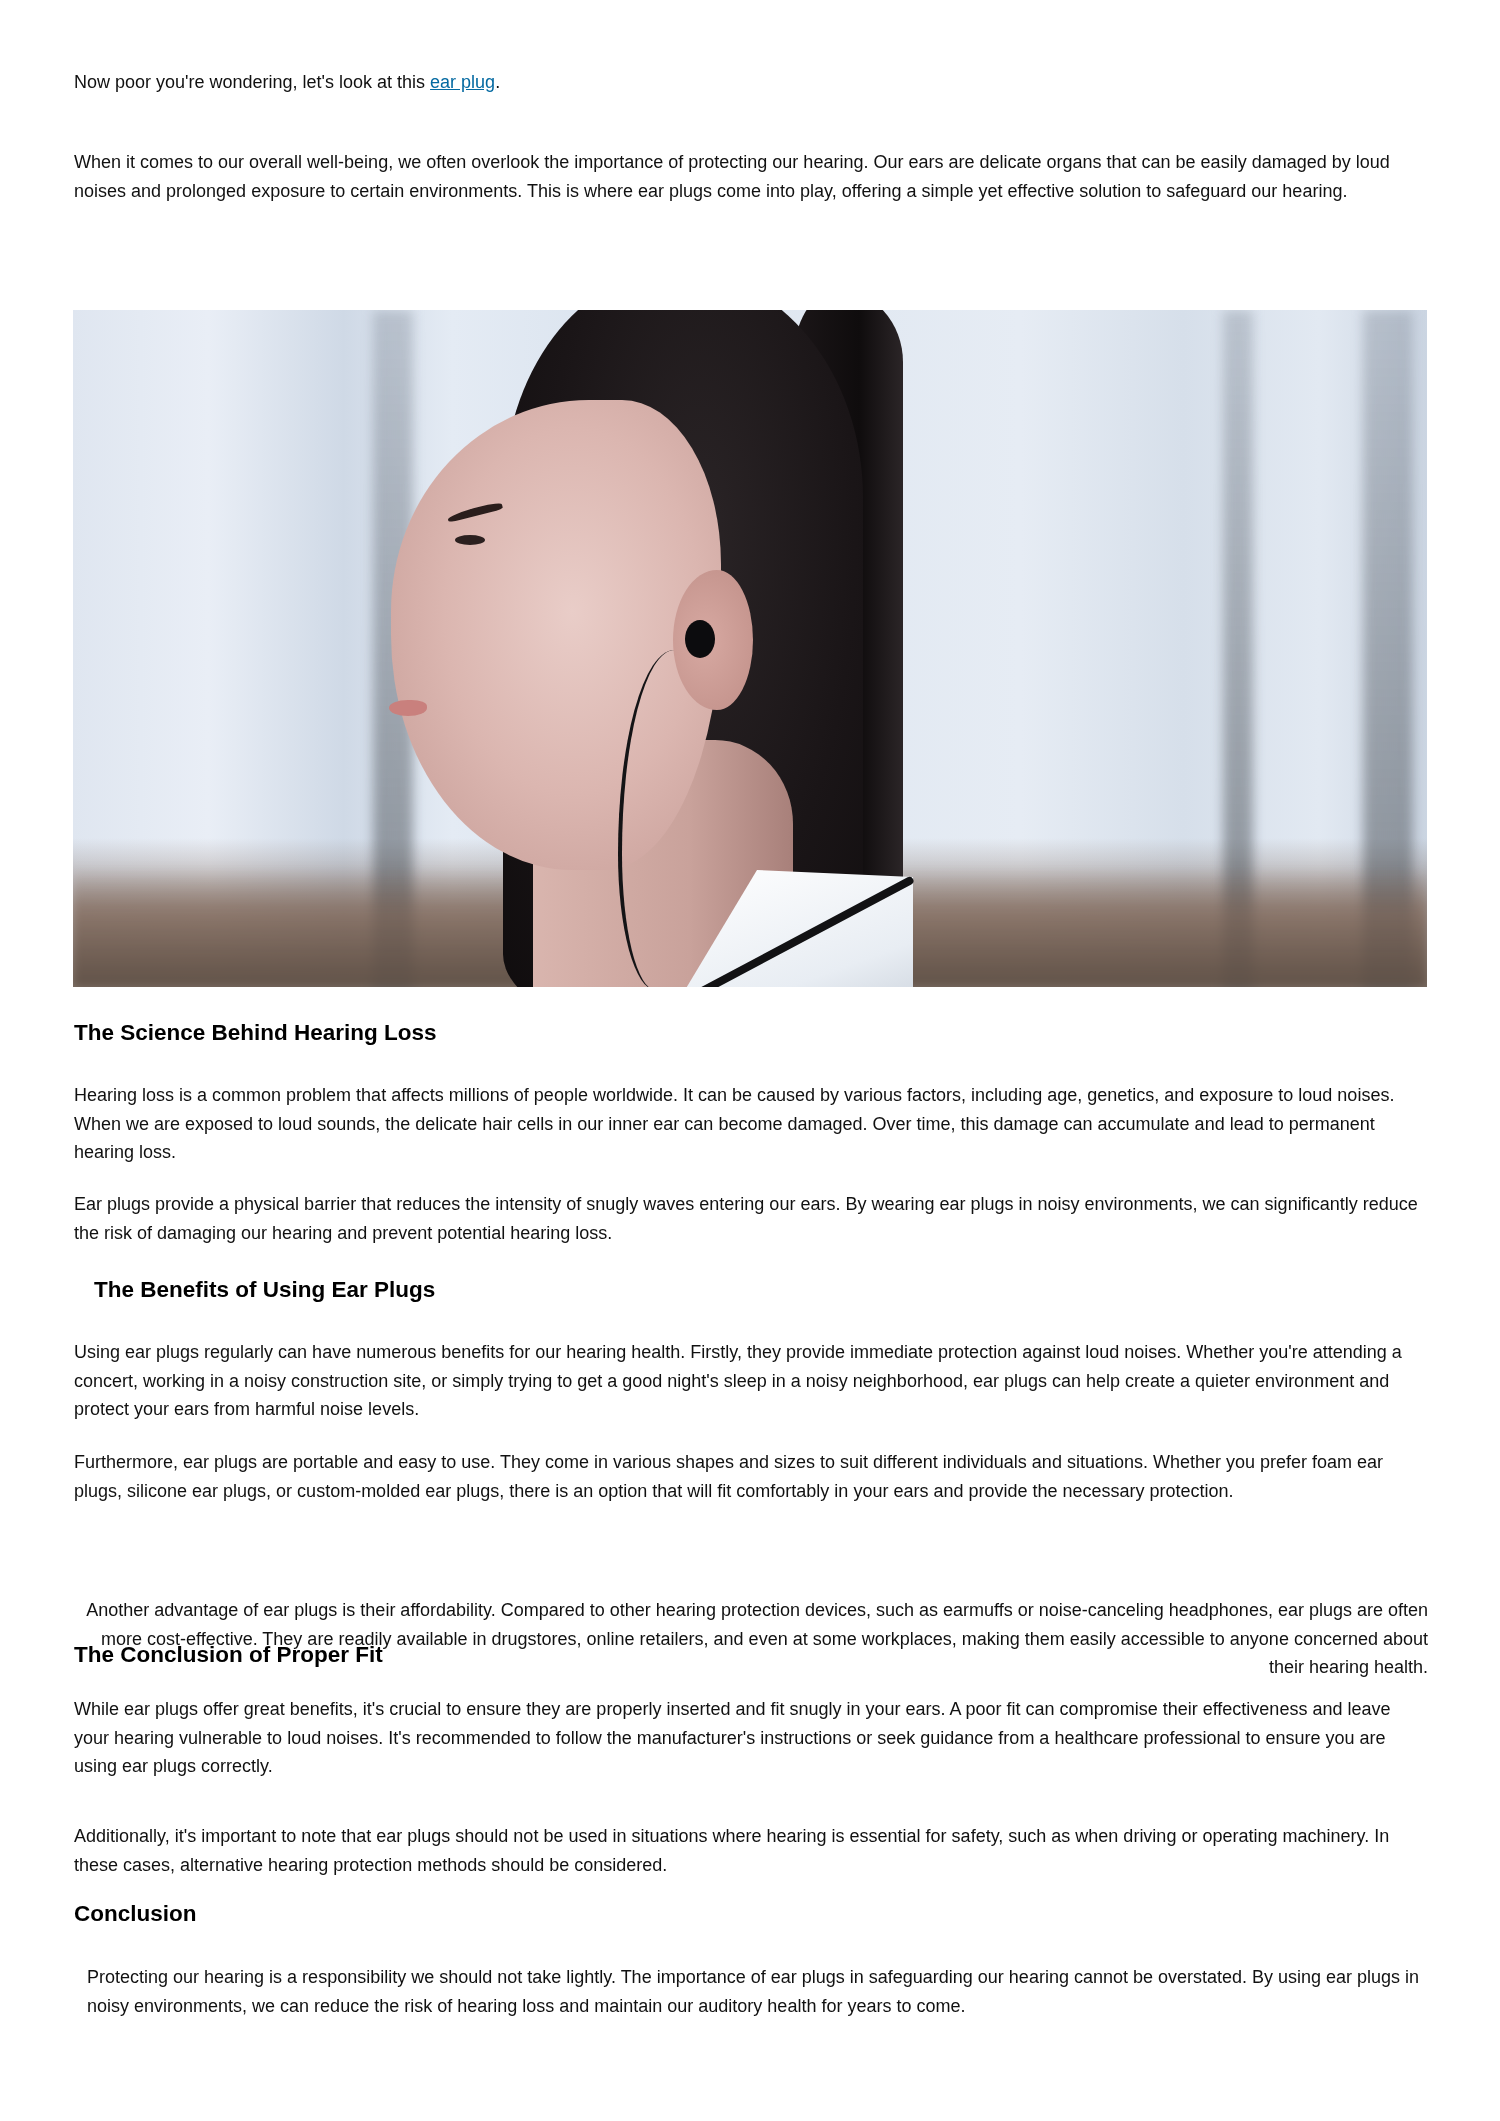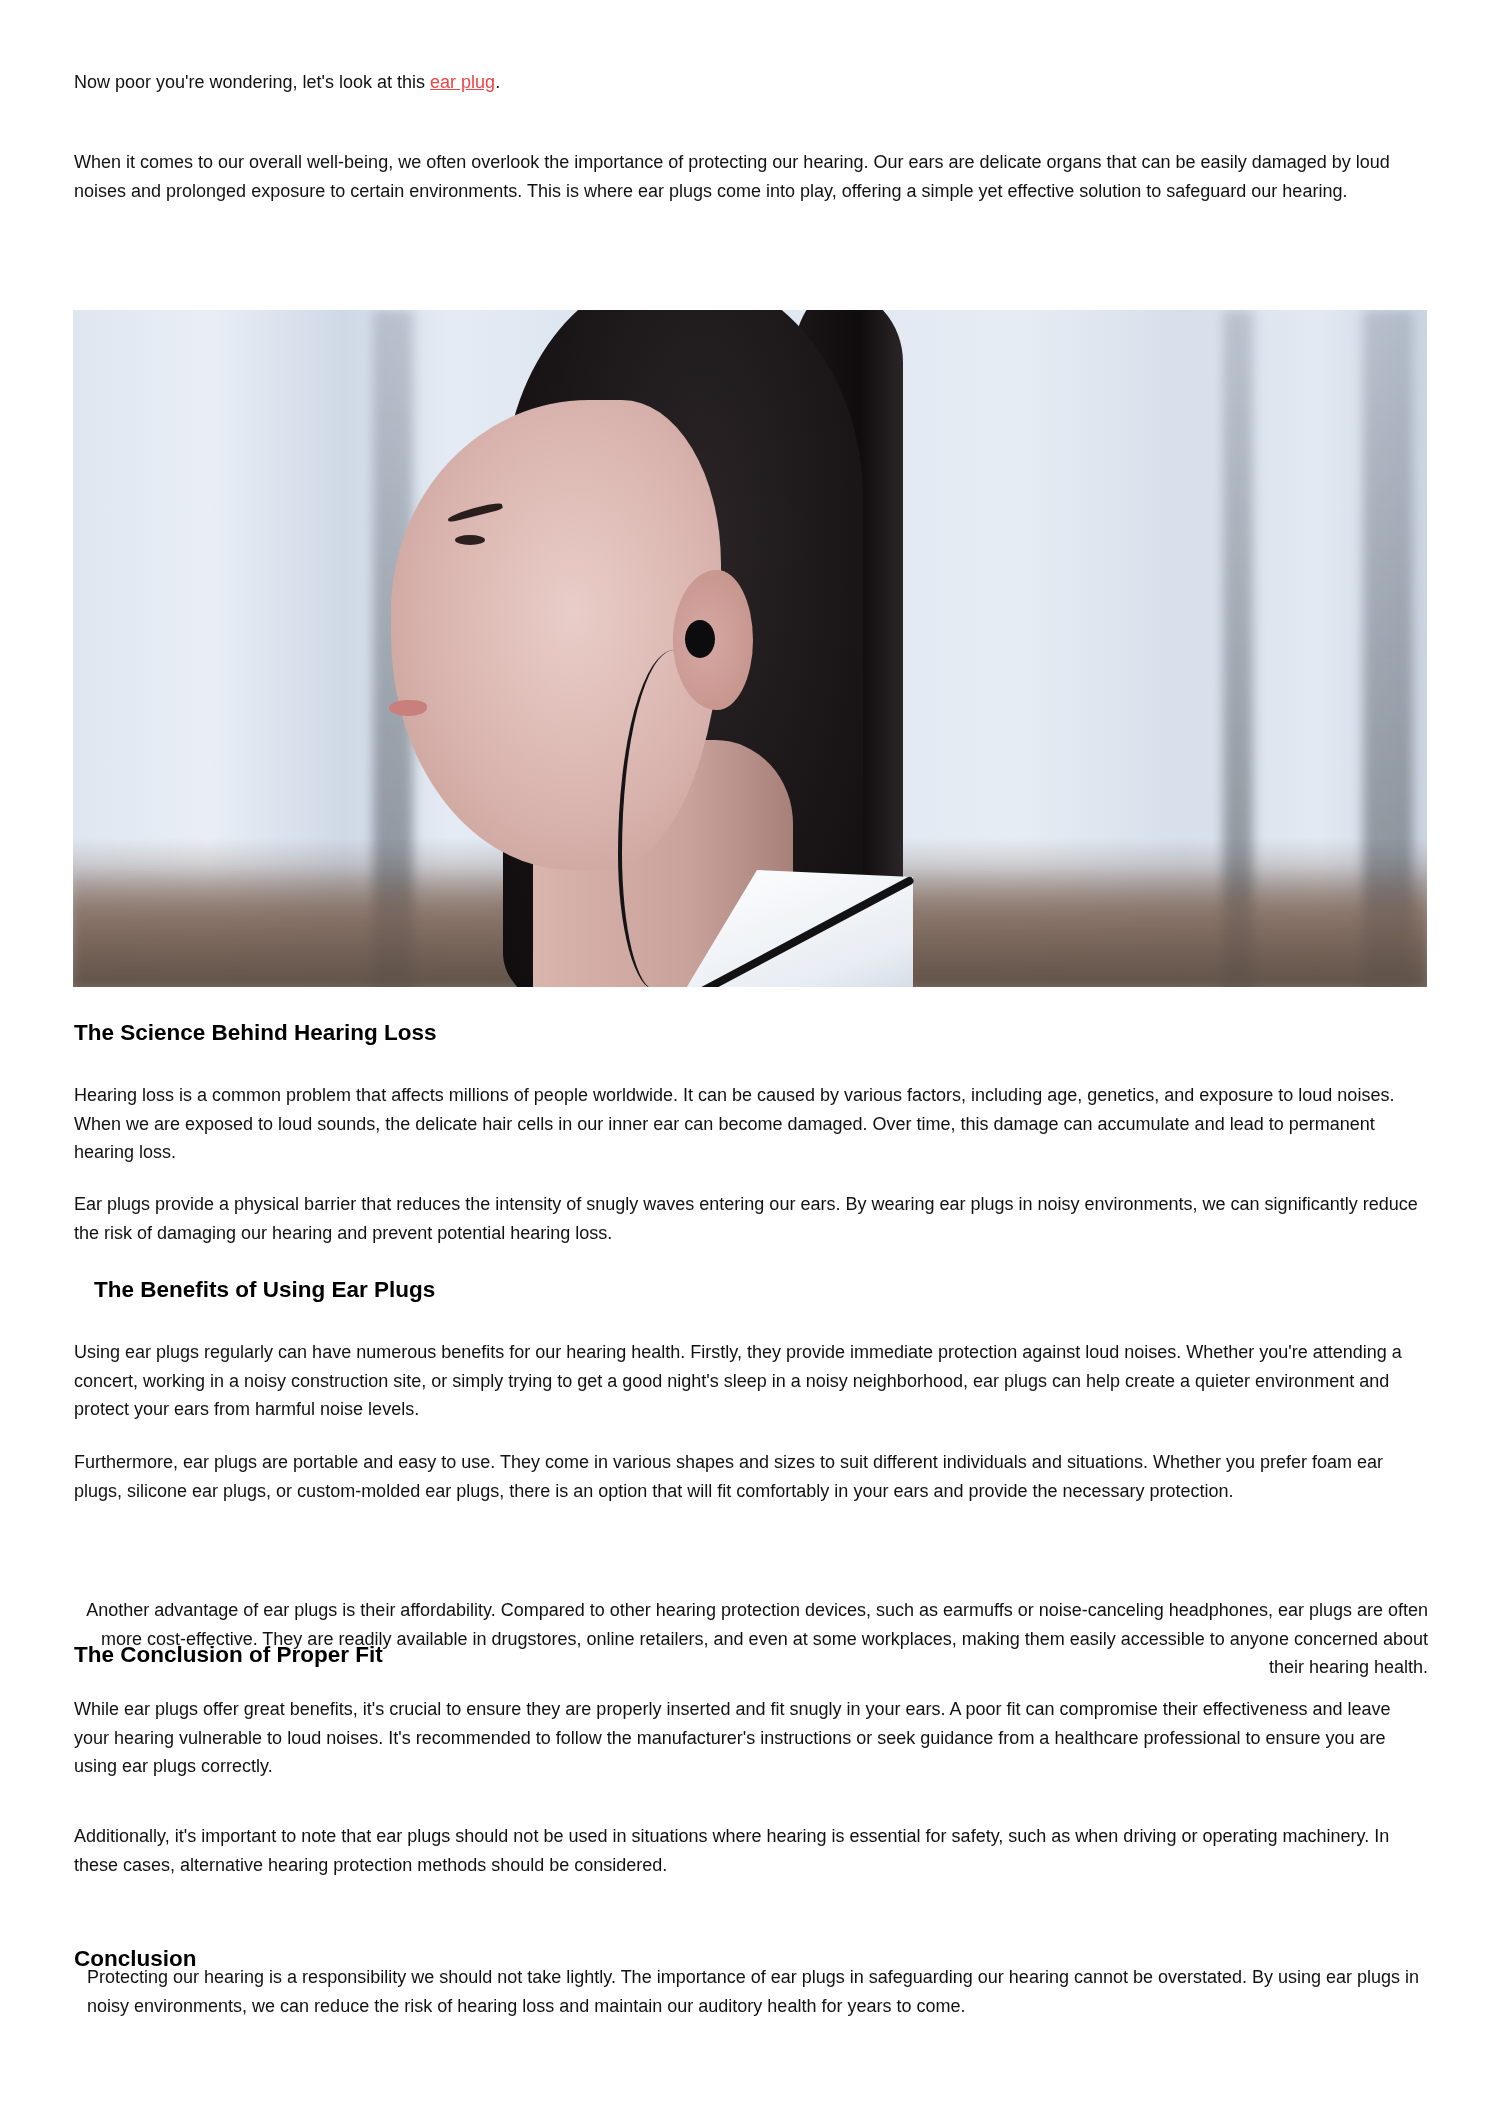--- a/index.html
+++ b/index.html
@@ -32,21 +32,21 @@
   .h2 {
     font-size: 22.5px;
     font-weight: bold;
     line-height: 30px;
     margin: 0;
     position: absolute;
     left: 0;
     color: #000;
   }
   a.link {
-    color: #ef4444;
+    color: #0369a1;
     text-decoration: underline;
   }
 
   
   .photo {
     position: absolute;
     left: -1px;
     top: 310px;
     width: 1354px;
     height: 677px;
@@ -215,16 +215,16 @@
 
   <h2 class="h2" style="top:1275px;margin-left:20px;">The Benefits of Using Ear Plugs</h2>
   <p class="p" style="top:1338px;">Using ear plugs regularly can have numerous benefits for our hearing health. Firstly, they provide immediate protection against loud noises. Whether you're attending a concert, working in a noisy construction site, or simply trying to get a good night's sleep in a noisy neighborhood, ear plugs can help create a quieter environment and protect your ears from harmful noise levels.</p>
   <p class="p" style="top:1448px;">Furthermore, ear plugs are portable and easy to use. They come in various shapes and sizes to suit different individuals and situations. Whether you prefer foam ear plugs, silicone ear plugs, or custom-molded ear plugs, there is an option that will fit comfortably in your ears and provide the necessary protection.</p>
   <p class="p" style="top:1596px;text-align:right;">Another advantage of ear plugs is their affordability. Compared to other hearing protection devices, such as earmuffs or noise-canceling headphones, ear plugs are often more cost-effective. They are readily available in drugstores, online retailers, and even at some workplaces, making them easily accessible to anyone concerned about their hearing health.</p>
 
   <h2 class="h2" style="top:1640px;">The Conclusion of Proper Fit</h2>
   <p class="p" style="top:1695px;">While ear plugs offer great benefits, it's crucial to ensure they are properly inserted and fit snugly in your ears. A poor fit can compromise their effectiveness and leave your hearing vulnerable to loud noises. It's recommended to follow the manufacturer's instructions or seek guidance from a healthcare professional to ensure you are using ear plugs correctly.</p>
   <p class="p" style="top:1802px;margin-top:20px;">Additionally, it's important to note that ear plugs should not be used in situations where hearing is essential for safety, such as when driving or operating machinery. In these cases, alternative hearing protection methods should be considered.</p>
 
-  <h2 class="h2" style="top:1944px;">Conclusion</h2>
+  <h2 class="h2" style="top:1899px;">Conclusion</h2>
   <p class="p" style="top:1963px;margin-left:13px;">Protecting our hearing is a responsibility we should not take lightly. The importance of ear plugs in safeguarding our hearing cannot be overstated. By using ear plugs in noisy environments, we can reduce the risk of hearing loss and maintain our auditory health for years to come.</p>
 
 </div>
 
 </body></html>

